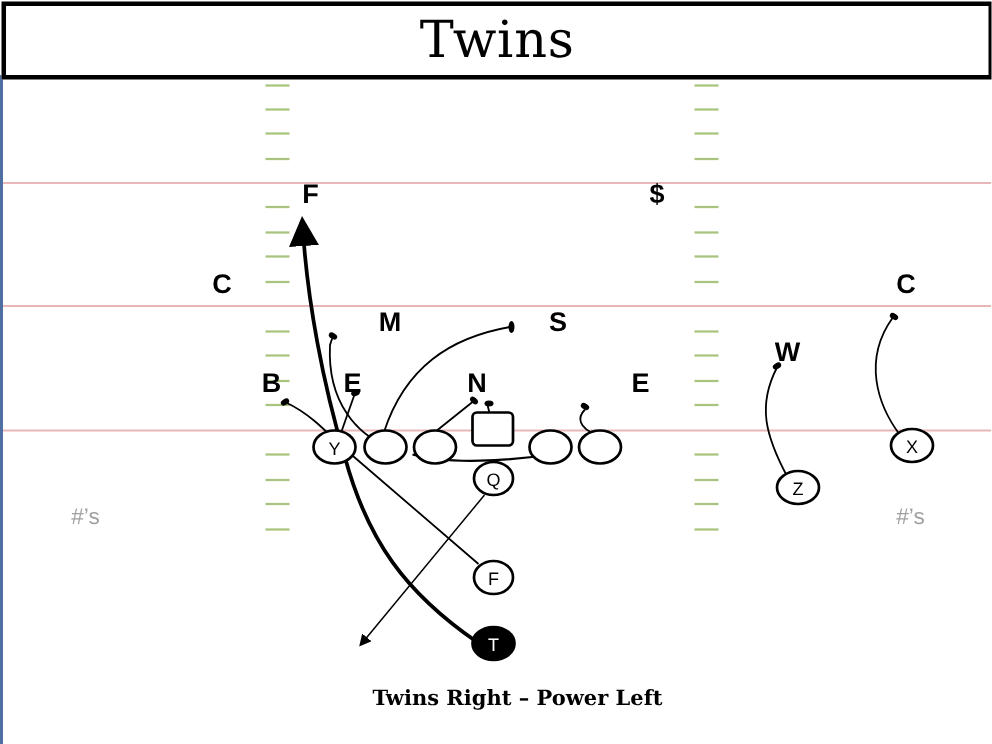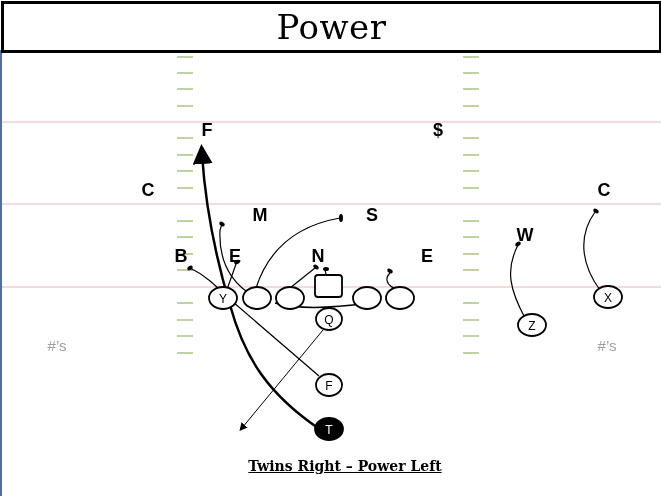--- a/index.html
+++ b/index.html
@@ -5,29 +5,29 @@
   html,body{margin:0;padding:0;}
   body{width:661px;height:496px;position:relative;background:#fff;overflow:hidden;font-family:"Liberation Sans",sans-serif;}
   .left-edge{position:absolute;left:0;top:50px;width:2px;height:446px;background:#4f6fa3;}
   .title-box{position:absolute;left:1px;top:1px;width:655px;height:46px;border:3px solid #000;background:#fff;display:flex;align-items:center;justify-content:center;}
   .title-text{font-family:"DejaVu Serif","Liberation Serif",serif;font-size:34px;color:#000;letter-spacing:0.5px;}
   svg.field{position:absolute;left:0;top:0;}
   .lbl{position:absolute;font-family:"Liberation Sans",sans-serif;font-weight:bold;font-size:18px;color:#000;transform:translate(-50%,-50%);}
   .numbers{position:absolute;font-family:"Liberation Sans",sans-serif;font-size:15px;color:#a0a0a0;transform:translate(-50%,-50%);}
   .plr{position:absolute;font-family:"Liberation Sans",sans-serif;font-size:12px;color:#000;transform:translate(-50%,-50%);}
   .plr.inv{color:#fff;}
-  .caption{position:absolute;left:345px;top:466px;transform:translate(-50%,-50%);font-family:"DejaVu Serif","Liberation Serif",serif;font-weight:bold;font-size:14px;text-decoration:underline;color:#000;white-space:nowrap;}
+  .caption{position:absolute;left:345px;top:466px;transform:translate(-50%,-50%);font-family:"DejaVu Serif","Liberation Serif",serif;font-weight:bold;font-size:14px;color:#000;white-space:nowrap;}
 </style>
 </head>
 <body>
 
 <div class="left-edge"></div>
 
 <div class="title-box">
-  <span class="title-text">Power</span>
+  <span class="title-text">Twins</span>
 </div>
 
 <svg class="field" width="661" height="496" viewBox="0 0 661 496">
   <defs>
     <marker id="arrow" markerWidth="8" markerHeight="8" refX="4" refY="4" orient="auto">
       <path d="M0,0 L8,4 L0,8 z" fill="#000"></path>
     </marker>
   </defs>
 
   <g stroke="#e8b8b8" stroke-width="1.2">

